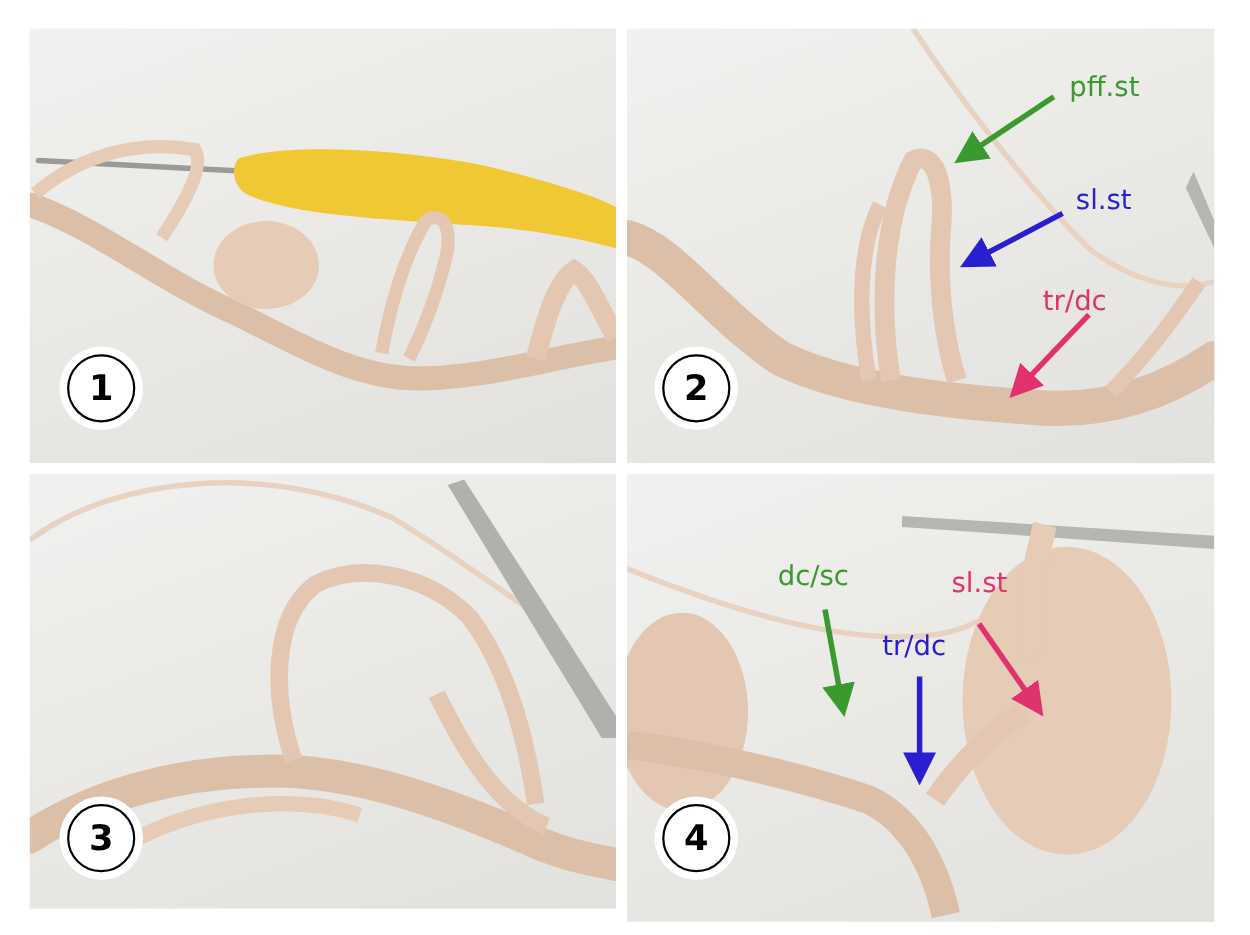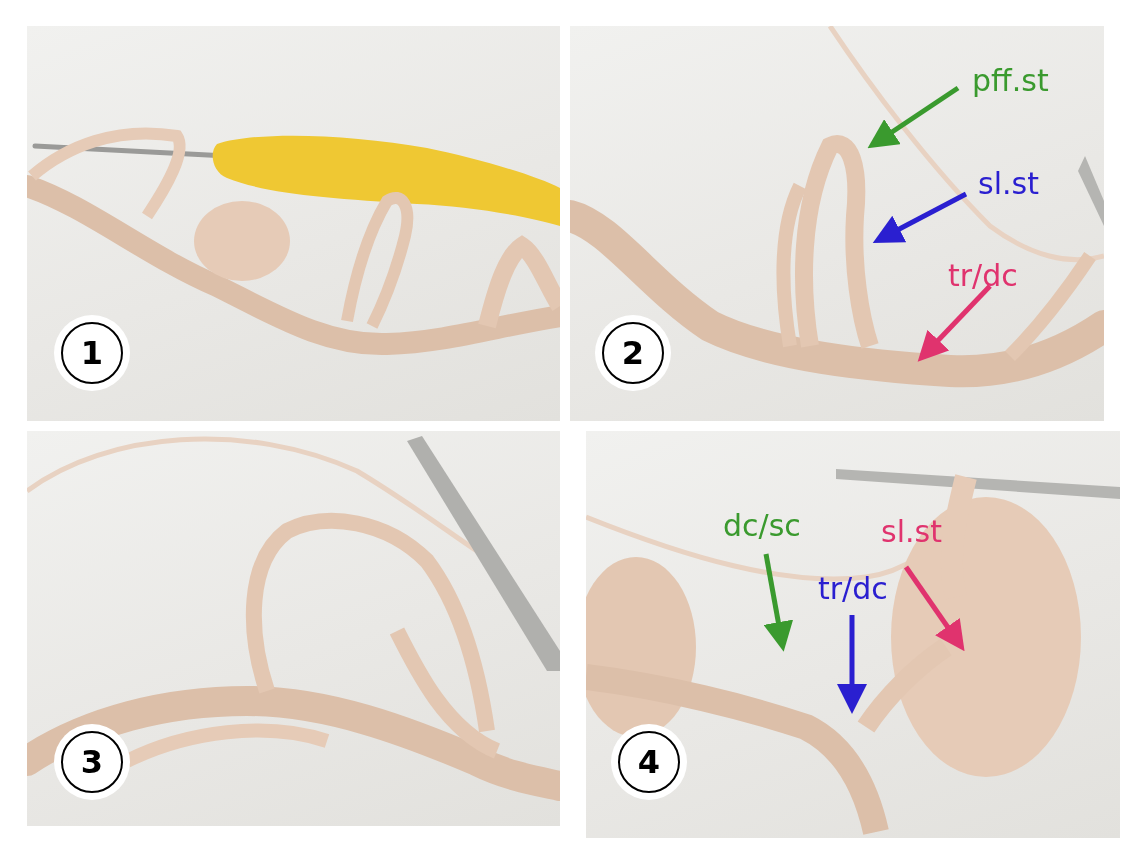--- a/index.html
+++ b/index.html
@@ -1,21 +1,21 @@
 <!DOCTYPE html>
 <html><head>
 <meta charset="utf-8">
 <style>
   html,body{margin:0;padding:0;background:#fff;}
   body{width:1136px;height:850px;position:relative;overflow:hidden;font-family:"DejaVu Sans",sans-serif;}
   .panel{position:absolute;overflow:hidden;background:linear-gradient(160deg,#f1f1ef 0%,#e9e8e5 55%,#e2e1dd 100%);}
   .panel svg.art{position:absolute;left:0;top:0;width:100%;height:100%;}
   .badge{position:absolute;width:76px;height:76px;border-radius:50%;background:#fff;display:flex;align-items:center;justify-content:center;}
   .badge .ring{width:62px;height:62px;border-radius:50%;border:2px solid #000;box-sizing:border-box;display:flex;align-items:center;justify-content:center;font-family:"DejaVu Sans",sans-serif;font-weight:bold;font-size:32px;color:#000;}
-  .lbl{position:absolute;font-family:"DejaVu Sans",sans-serif;font-size:30px;line-height:1;white-space:nowrap;}
+  .lbl{position:absolute;font-family:"DejaVu Sans",sans-serif;font-size:25px;line-height:1;white-space:nowrap;}
   .arrows{position:absolute;left:0;top:0;width:100%;height:100%;pointer-events:none;}
 </style>
 </head>
 <body>
 
 <div class="panel" style="left:27px;top:26px;width:533px;height:395px;">
   <svg class="art" viewBox="0 0 533 395">
     <line x1="8" y1="120" x2="200" y2="130" stroke="#9a9a98" stroke-width="5" stroke-linecap="round"></line>
     <path d="M190 118 C230 105 320 108 400 122 C450 132 510 150 533 162 L533 200 C500 190 440 180 390 178 C300 172 240 168 200 152 C185 146 182 126 190 118 Z" fill="#efc833"></path>
     <path d="M0 160 C60 180 120 230 190 260 C250 290 300 320 360 318 C420 316 470 300 533 290" fill="none" stroke="#dcbfa9" stroke-width="22" stroke-linecap="round"></path>
@@ -69,21 +69,21 @@
     <path d="M0 330 C60 290 140 270 220 270 C300 270 380 300 450 330 C480 345 510 350 533 355" fill="none" stroke="#dcbfa9" stroke-width="30" stroke-linecap="round"></path>
     <path d="M240 260 C220 200 220 130 260 100 C300 80 360 90 400 130 C430 170 450 230 460 300" fill="none" stroke="#e3c7b2" stroke-width="16"></path>
     <path d="M370 200 C390 240 420 300 470 320" fill="none" stroke="#e3c7b2" stroke-width="16"></path>
     <path d="M100 330 C160 300 240 290 300 310" fill="none" stroke="#e6cbb7" stroke-width="14"></path>
   </svg>
   <div class="badge" style="left:27px;top:293px;">
     <div class="ring">3</div>
   </div>
 </div>
 
-<div class="panel" style="left:570px;top:431px;width:534px;height:407px;margin-left:16px;">
+<div class="panel" style="left:570px;top:431px;width:534px;height:407px;">
   <svg class="art" viewBox="0 0 534 395">
     <path d="M250 32 L534 50 L534 62 L250 42 Z" fill="#b5b5b2"></path>
     <path d="M0 80 C100 120 200 150 280 140 C320 135 350 110 380 80" fill="none" stroke="#e8d2c2" stroke-width="5"></path>
     <ellipse cx="50" cy="210" rx="60" ry="90" fill="#e3c7b2"></ellipse>
     <ellipse cx="400" cy="200" rx="95" ry="140" fill="#e6cbb7"></ellipse>
     <path d="M0 240 C80 250 160 270 220 290 C260 310 280 350 290 395" fill="none" stroke="#dcbfa9" stroke-width="26"></path>
     <path d="M280 290 C300 260 330 230 360 210" fill="none" stroke="#e3c7b2" stroke-width="20"></path>
     <path d="M380 40 C370 80 360 120 370 160" fill="none" stroke="#e6cbb7" stroke-width="22"></path>
   </svg>
   <svg class="arrows" viewBox="0 0 534 395">

